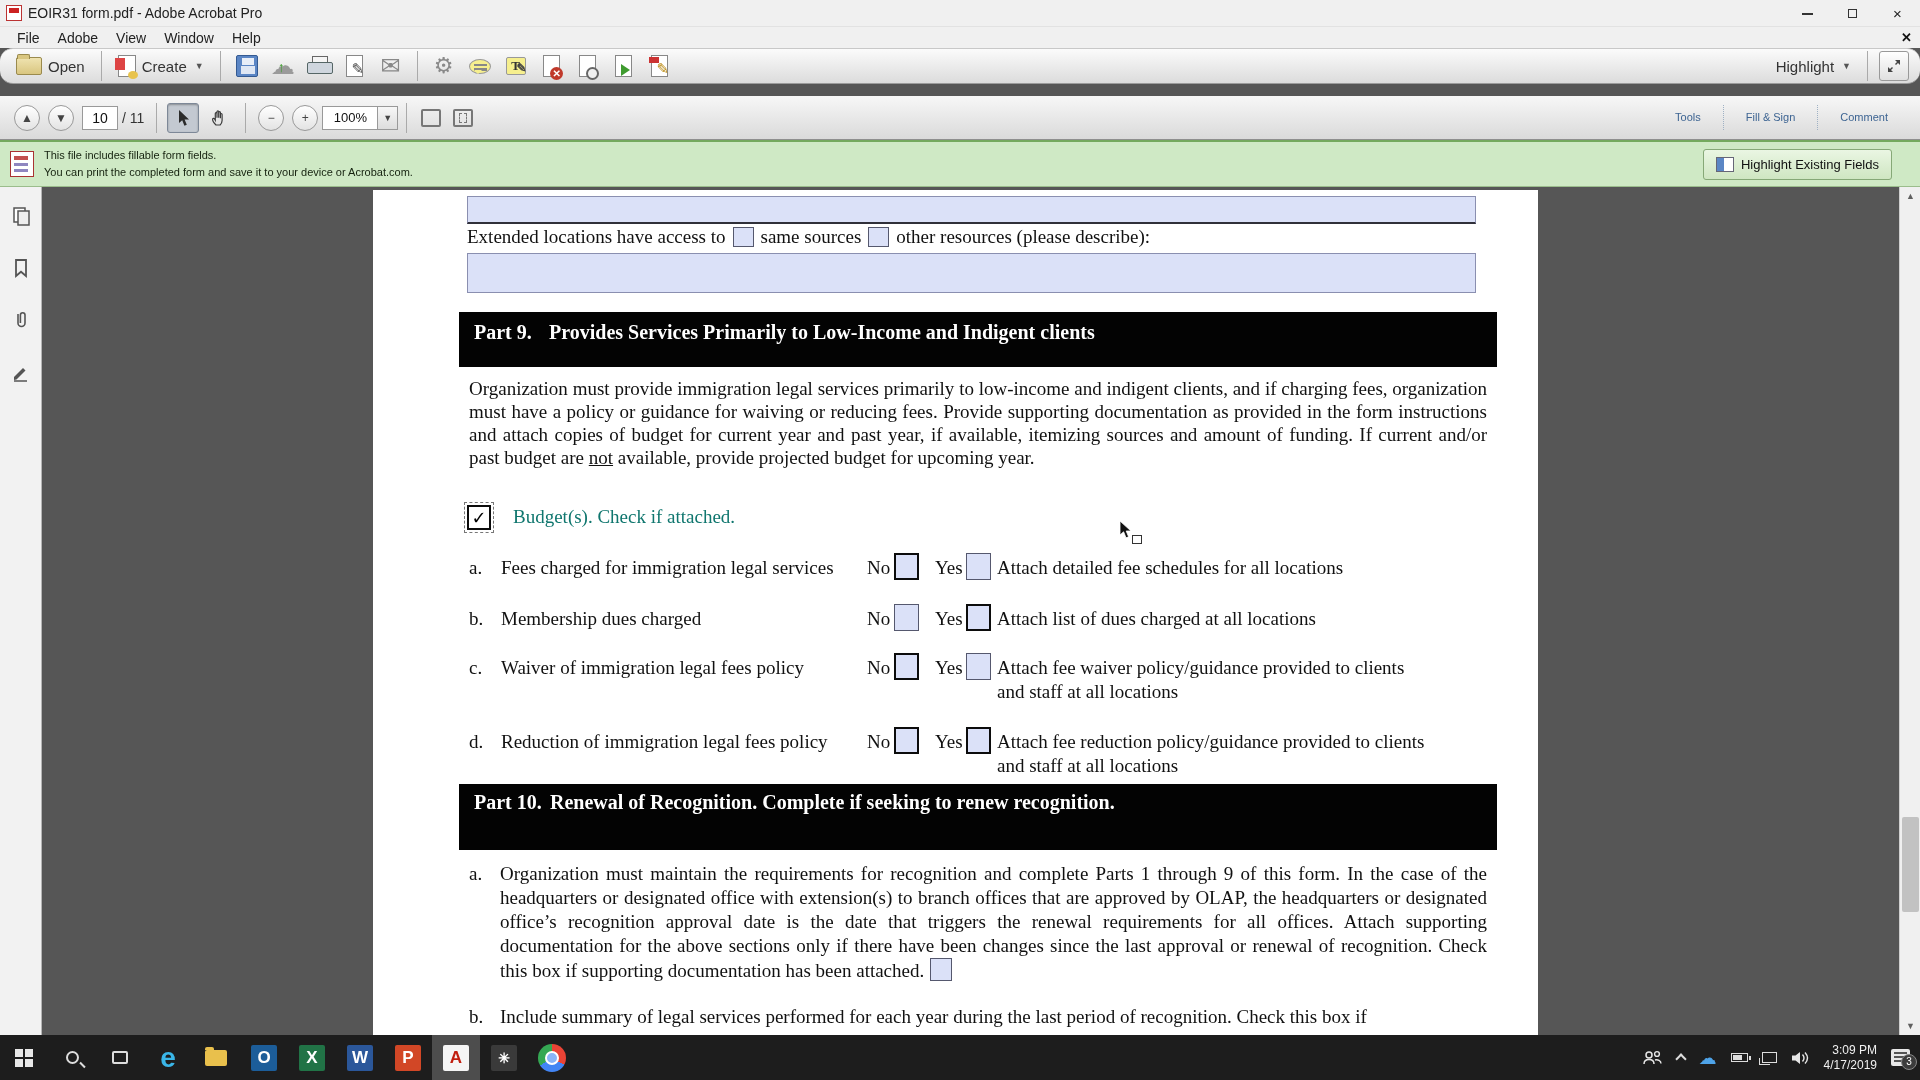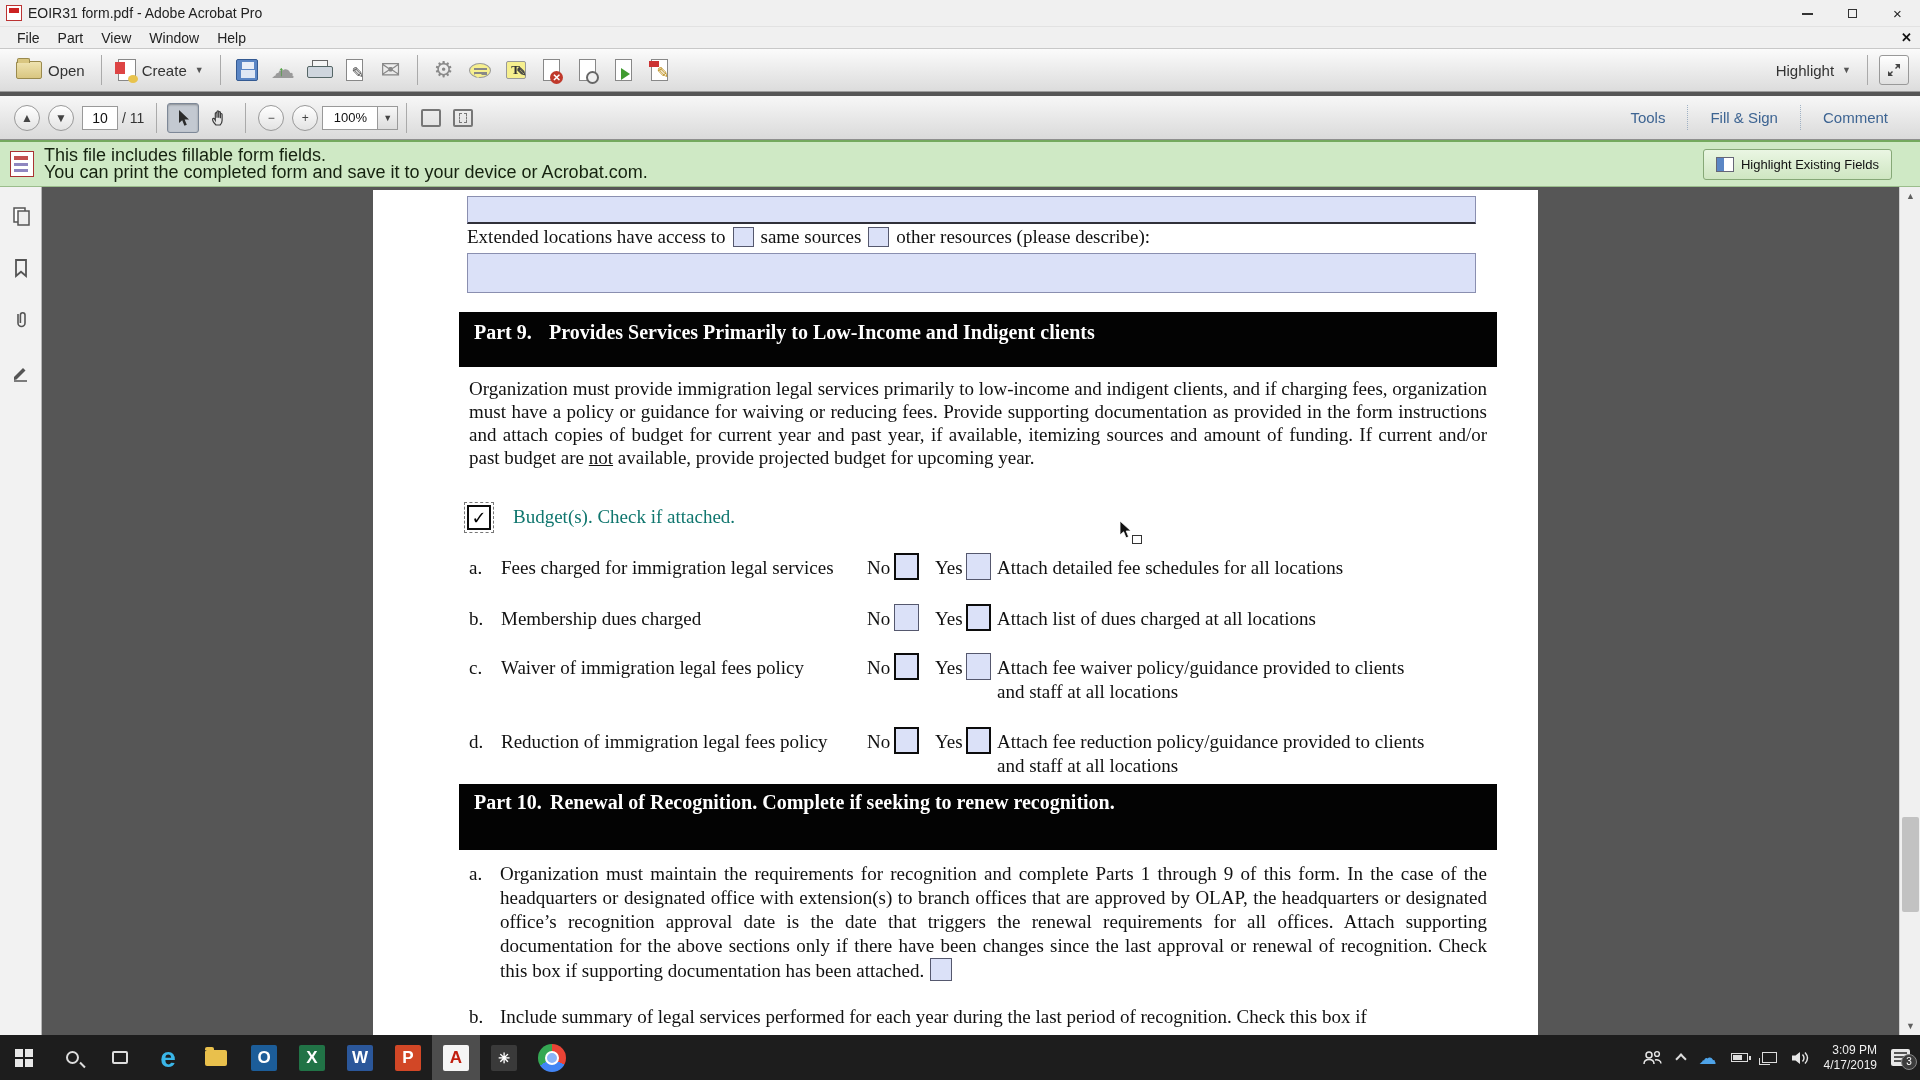--- a/index.html
+++ b/index.html
@@ -16,21 +16,21 @@
   .glyph-min { width:11px; height:1px; border-bottom:2px solid #333; }
   .glyph-restore { width:9px; height:9px; border:1.5px solid #333; position:relative; }
   .glyph-close { font-size:15px; line-height:1; color:#222; }
 
   
   .menubar { position:absolute; left:0; top:27px; width:100%; height:21px; background:#f0f0f0; display:flex; align-items:center; padding-left:8px; font-size:14px; color:#222; }
   .menuitem { padding:0 9px; height:100%; display:flex; align-items:center; cursor:default; }
   .doc-close { position:absolute; right:8px; top:0; font-size:13px; font-weight:bold; color:#111; }
 
   
-  .toolbar { position:absolute; left:0; top:48px; width:100%; height:44px; background:linear-gradient(#fbfbfb,#dcdcdc); border-top:1px solid #c8c8c8; border-bottom:1px solid #9b9b9b; display:flex; align-items:center; padding:0 8px; }
+  .toolbar { position:absolute; left:0; top:48px; width:100%; height:36px; background:linear-gradient(#fbfbfb,#dcdcdc); border-top:1px solid #c8c8c8; border-bottom:1px solid #9b9b9b; display:flex; align-items:center; padding:0 8px;border-radius:13px; }
   .tbtn { display:flex; align-items:center; gap:6px; padding:4px 8px; border-radius:3px; font-size:15px; color:#333; }
   .tsep { width:1px; height:30px; background:#aaa; margin:0 8px; }
   .ticon { width:30px; height:30px; display:flex; align-items:center; justify-content:center; position:relative; margin:0 3px; }
   .caret { font-size:9px; color:#555; margin-left:2px; }
   .spacer { flex:1; }
 
   .folder { width:26px; height:18px; background:linear-gradient(#efe3b0,#d9c680); border:1px solid #9a8a4d; border-radius:2px; position:relative; }
   .folder::before { content:""; position:absolute; left:0; top:-4px; width:11px; height:4px; background:#d9c680; border:1px solid #9a8a4d; border-bottom:none; border-radius:2px 2px 0 0; }
   .createdoc { width:18px; height:22px; background:#fff; border:1px solid #888; position:relative; }
   .createdoc::before { content:""; position:absolute; left:-4px; top:2px; width:10px; height:12px; background:#d44; }
@@ -60,29 +60,29 @@
   .circlebtn { width:26px; height:26px; border-radius:50%; background:linear-gradient(#fff,#e3e3e3); border:1px solid #999; display:flex; align-items:center; justify-content:center; font-size:12px; color:#444; margin:0 4px; }
   .pagebox { width:36px; height:24px; background:#fff; border:1px solid #999; text-align:center; font-size:14px; color:#111; margin:0 4px; }
   .pagetotal { font-size:14px; color:#333; margin-right:4px; }
   .toolslot { width:32px; height:30px; display:flex; align-items:center; justify-content:center; border-radius:3px; margin:0 2px; }
   .toolslot.pressed { background:#c3c9d1; border:1px solid #7d8897; box-shadow:inset 0 1px 2px rgba(0,0,0,.3); }
   .zoombox { width:56px; height:24px; background:#fff; border:1px solid #999; display:flex; align-items:center; justify-content:center; font-size:13px; color:#111; }
   .zoomcaret { width:20px; height:24px; border:1px solid #999; border-left:none; background:linear-gradient(#f7f7f7,#ddd); display:flex; align-items:center; justify-content:center; font-size:9px; color:#444; }
   .fiticon { width:20px; height:18px; border:2px solid #777; border-radius:2px; margin:0 6px; position:relative; }
   .fiticon.b::after { content:""; position:absolute; inset:2px 4px; border:1px dashed #777; }
   .navtabs { display:flex; align-items:center; height:100%; }
-  .navtab { font-size:15px; color:#3d6492; padding:0 22px; height:60%; display:flex; align-items:center; border-left:1px dotted #9fb1c4; }
+  .navtab { font-size:11px; color:#3d6492; padding:0 22px; height:60%; display:flex; align-items:center; border-left:1px dotted #9fb1c4; }
   .navtab:first-child { border-left:none; }
 
   
   .notif { position:absolute; left:0; top:140px; width:100%; height:47px; background:#cfe9c5; border-top:2px solid #74a95e; border-bottom:1px solid #9bbd8c; display:flex; align-items:center; padding:0 10px; }
   .formicon { width:24px; height:26px; background:#fff; border:1px solid #a33; position:relative; margin-right:10px; }
   .formicon::before { content:""; position:absolute; left:3px; top:4px; width:14px; height:4px; background:#c2504e; }
   .formicon::after { content:""; position:absolute; left:3px; top:11px; width:14px; height:3px; background:#8f86c0; box-shadow:0 6px 0 #8f86c0; }
-  .notif-lines { font-size:18px; color:#15220f; line-height:17px; }
+  .notif-lines { font-size:11px; color:#15220f; line-height:17px; }
   .hlbtn { position:absolute; right:28px; top:7px; height:31px; background:linear-gradient(#eaf6e3,#cfe6c2); border:1px solid #86a877; border-radius:3px; display:flex; align-items:center; gap:7px; padding:0 12px; font-size:13px; color:#111; }
   .hlicon { width:18px; height:15px; background:#fff; border:1px solid #667; position:relative; }
   .hlicon::before { content:""; position:absolute; left:0; top:0; width:7px; height:100%; background:#5b86c5; }
 
   
   .content { position:absolute; left:0; top:187px; width:1920px; height:848px; background:#565656; overflow:hidden; }
   .leftrail { position:absolute; left:0; top:0; width:42px; height:100%; background:#f2f2f2; border-right:1px solid #b5b5b5; display:flex; flex-direction:column; align-items:center; padding-top:18px; gap:30px; }
   .railicon { width:22px; height:22px; display:flex; align-items:center; justify-content:center; color:#555; }
 
   .scrollbar { position:absolute; right:0; top:0; width:21px; height:100%; background:#f0f0f0; border-left:1px solid #cfcfcf; }
@@ -180,21 +180,21 @@
           <span class="glyph-restore"></span>
         </div>
       <div class="winbtn">
           <span class="glyph-close">×</span>
         </div>
     </div>
   </div>
 
   <div class="menubar">
     <span class="menuitem">File</span>
-    <span class="menuitem">Part</span>
+    <span class="menuitem">Adobe</span>
     <span class="menuitem">View</span>
     <span class="menuitem">Window</span>
     <span class="menuitem">Help</span>
     <span class="doc-close" style="top:3px;">✕</span>
   </div>
 
   <div class="toolbar">
     <div class="tbtn">
       <span class="folder"></span>
       <span>Open</span>

